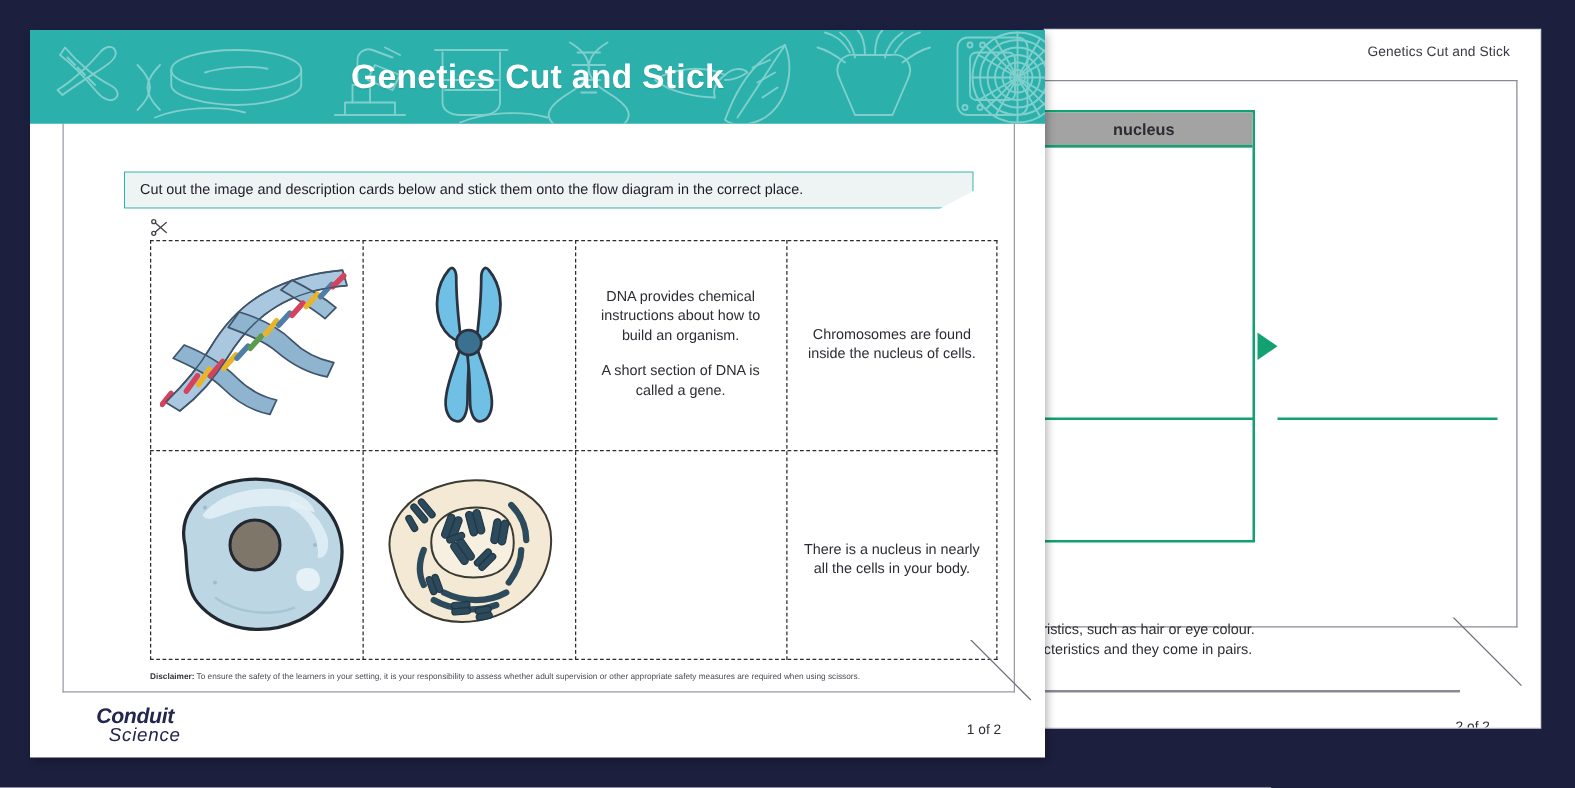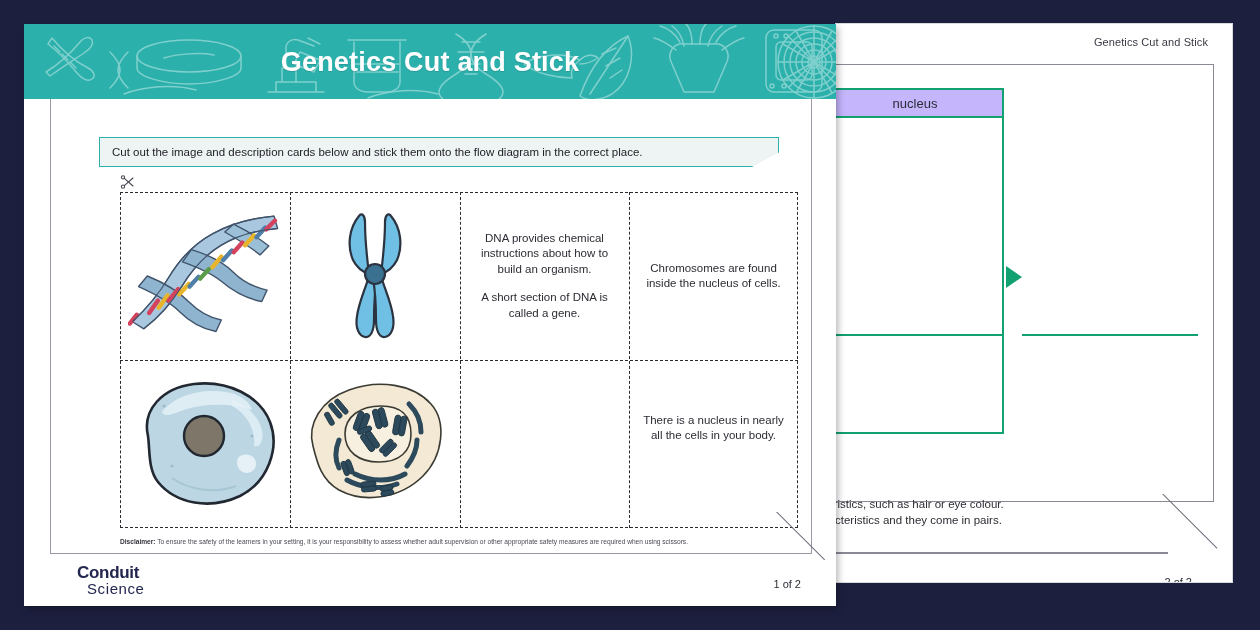--- a/index.html
+++ b/index.html
@@ -43,24 +43,24 @@
   .p2-box{
     position:absolute;top:0;
     border:2px solid #12a171;
     background:#fff;
     box-sizing:border-box;
   }
   .p2-box.nucleus{left:-10px;width:178px;height:346px;}
   .p2-box.cell{left:186px;width:176px;height:346px;}
   .p2-box-head{
     height:26px;
-    background:#c4b5fd;
+    background:#a3a3a3;
     border-bottom:2px solid #12a171;
     display:flex;align-items:center;justify-content:center;
-    font-size:13px;color:#2b2b33;
+    font-size:13px;color:#2b2b33;font-weight:bold;
   }
   .p2-box-divider{
     position:absolute;left:-10px;top:246px;width:178px;
     border-top:2px solid #12a171;
   }
   .p2-box-divider2{
     position:absolute;left:186px;top:246px;width:176px;
     border-top:2px solid #12a171;
   }
   .p2-arrow{
@@ -186,21 +186,21 @@
     position:absolute;right:0;top:488px;width:60px;height:52px;overflow:hidden;
   }
   .p1-fold:before{
     content:"";position:absolute;left:-4px;top:-4px;
     width:74px;height:74px;
     border-left:1px solid #6c6c7a;
     transform:rotate(-45deg);transform-origin:left top;
   }
 
   .logo{
-    position:absolute;left:53px;top:540px;
+    position:absolute;left:53px;top:540px;font-style:italic;
   }
   .logo-main{
     font-size:17px;font-weight:bold;color:#23264f;
     letter-spacing:-.3px;line-height:18px;
   }
   .logo-sub{
     font-size:15px;color:#23264f;letter-spacing:.6px;
     margin-left:10px;line-height:13px;
   }
   .p1-page-no{
@@ -452,21 +452,21 @@
               </g>
             <g transform="translate(82,112) rotate(80)">
                 <rect x="-2.5" y="-6" width="5" height="13" rx="2.5"></rect>
                 <rect x="2.5" y="-6" width="5" height="13" rx="2.5"></rect>
               </g>
           </g>
         </svg>
       </div>
 
 
-      <div class="cell-box" style="left:509px;top:152px;width:169px;height:168px">
+      <div class="cell-box" style="left:509px;top:172px;width:169px;height:168px">
         <div class="card-text">
           <p>There is a nucleus in nearly all the cells in your body.</p>
         </div>
       </div>
     </div>
 
     <div class="disclaimer">
       <b>Disclaimer:</b><span> To ensure the safety of the learners in your setting, it is your responsibility to assess whether adult supervision or other appropriate safety measures are required when using scissors.</span>
     </div>
 

